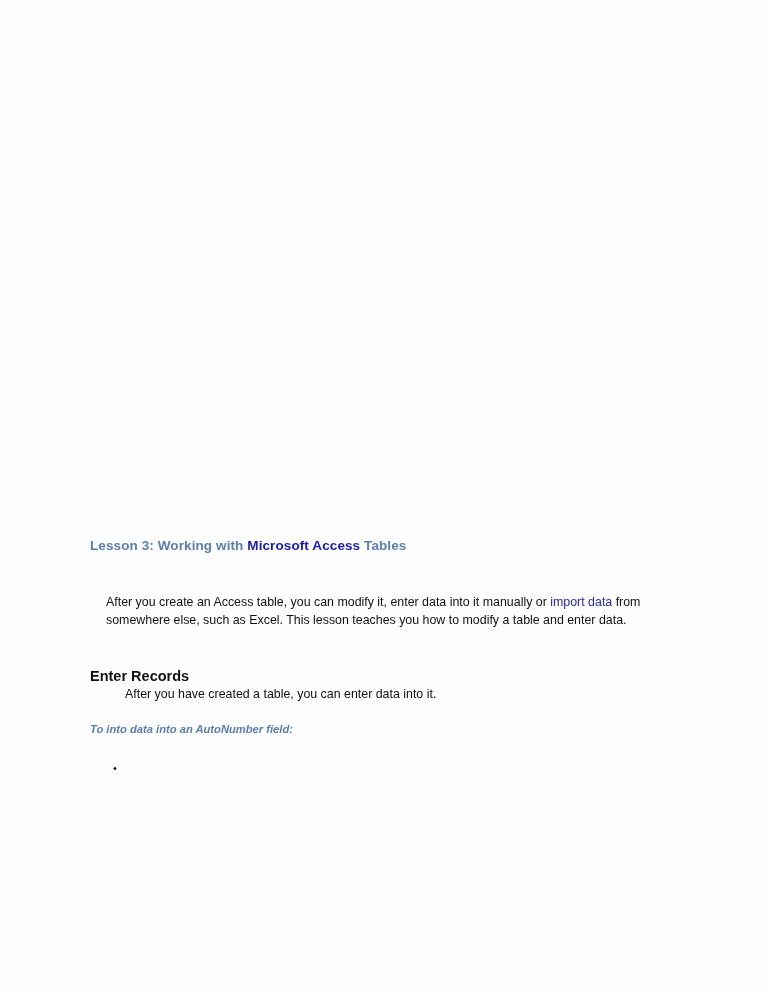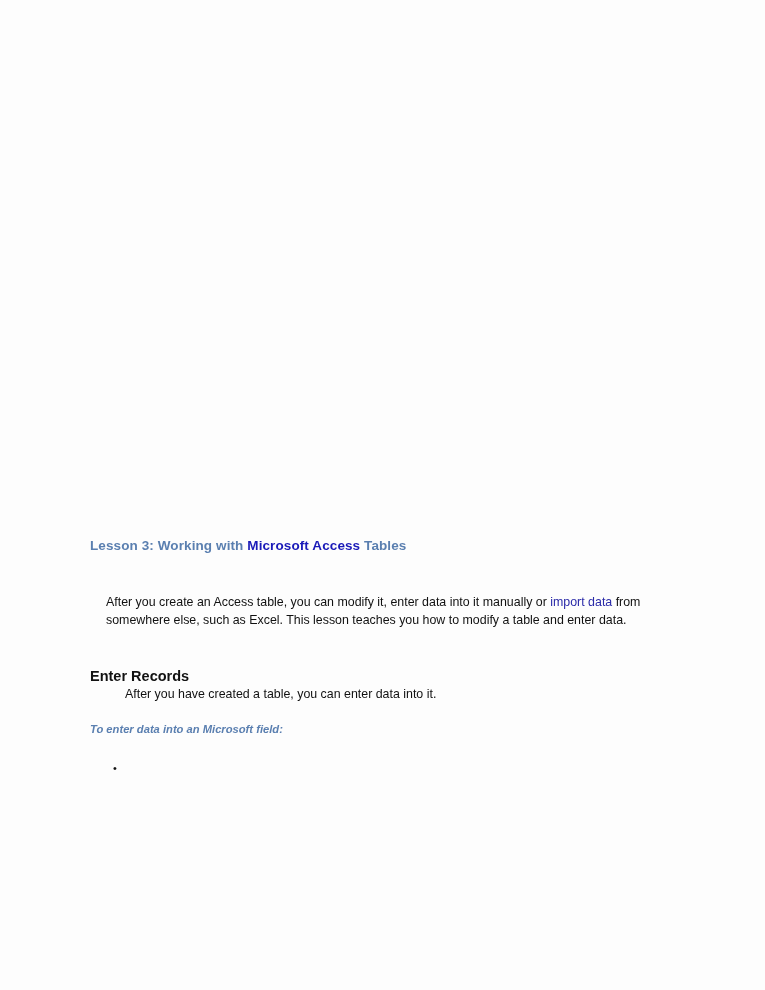--- a/index.html
+++ b/index.html
@@ -108,21 +108,21 @@
   </div>
 
   <p class="intro" style="margin:16px;">
     <span>After you create an Access table, you can modify it, enter data into it manually or </span><a class="link">import data</a><span> from somewhere else, such as Excel. This lesson teaches you how to modify a table and enter data.</span>
   </p>
 
   <div class="section-heading">Enter Records</div>
 
   <div class="section-text">After you have created a table, you can enter data into it.</div>
 
-  <div class="procedure-heading">To enter data into an Microsoft field:</div>
+  <div class="procedure-heading">To into data into an AutoNumber field:</div>
 
   <ul class="step-list">
     <li class="step-item">
       <span class="bullet">•</span>
     </li>
   </ul>
 
 </div>
 
 </body></html>

